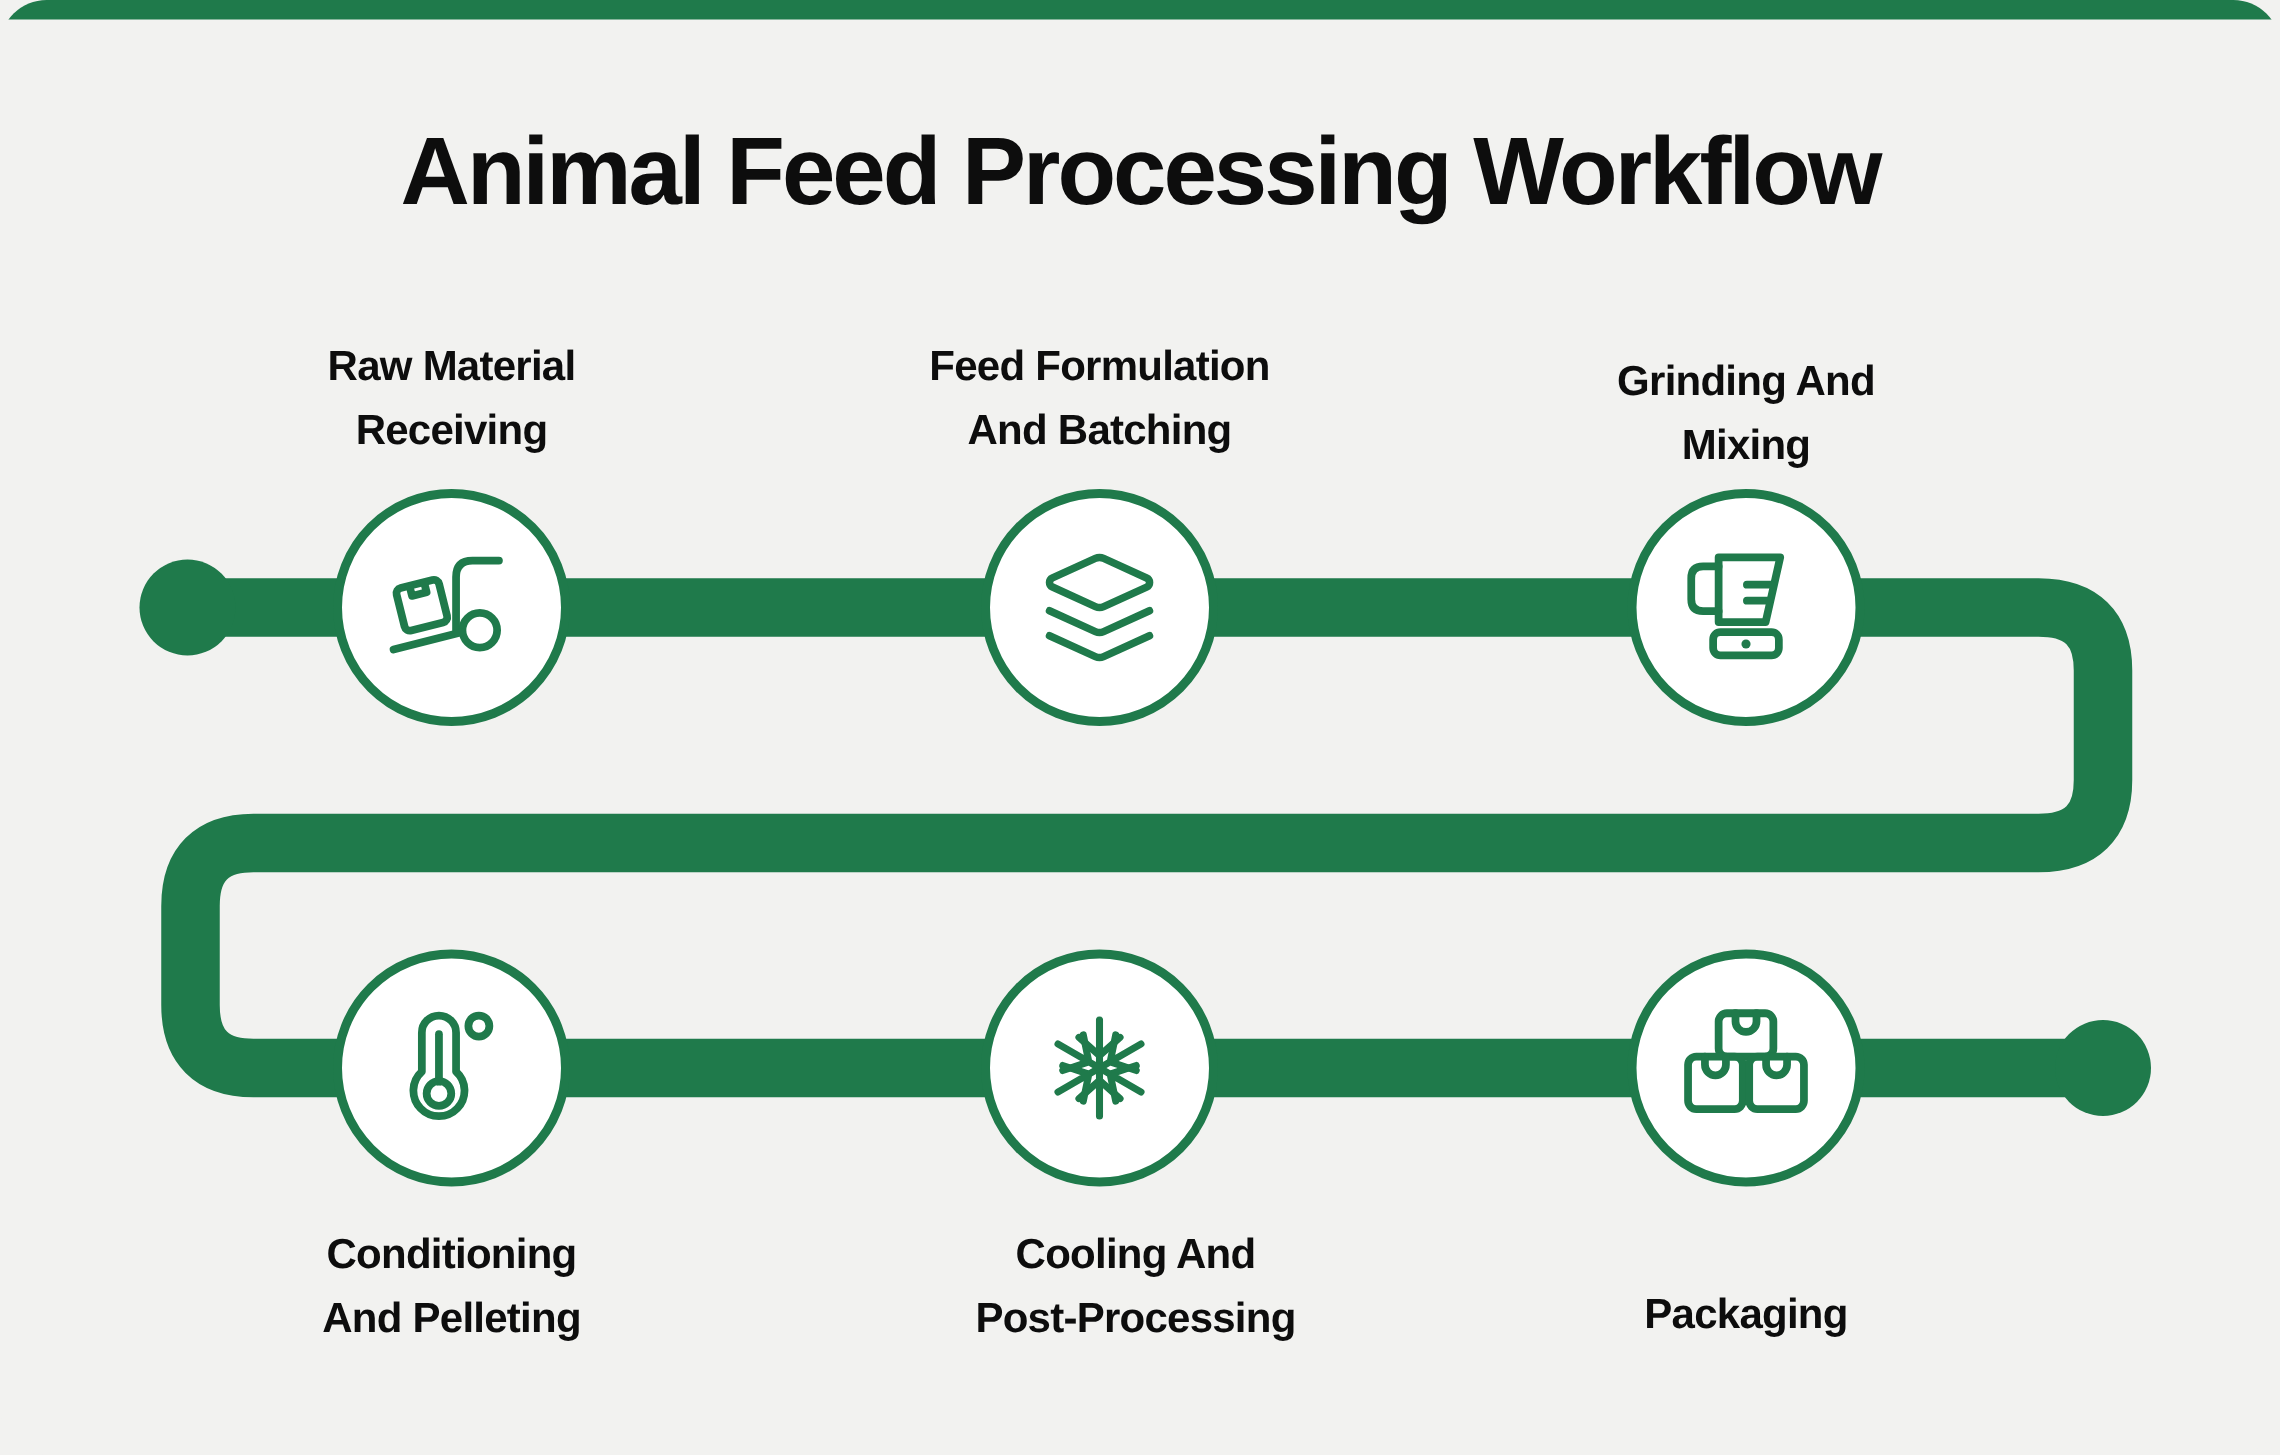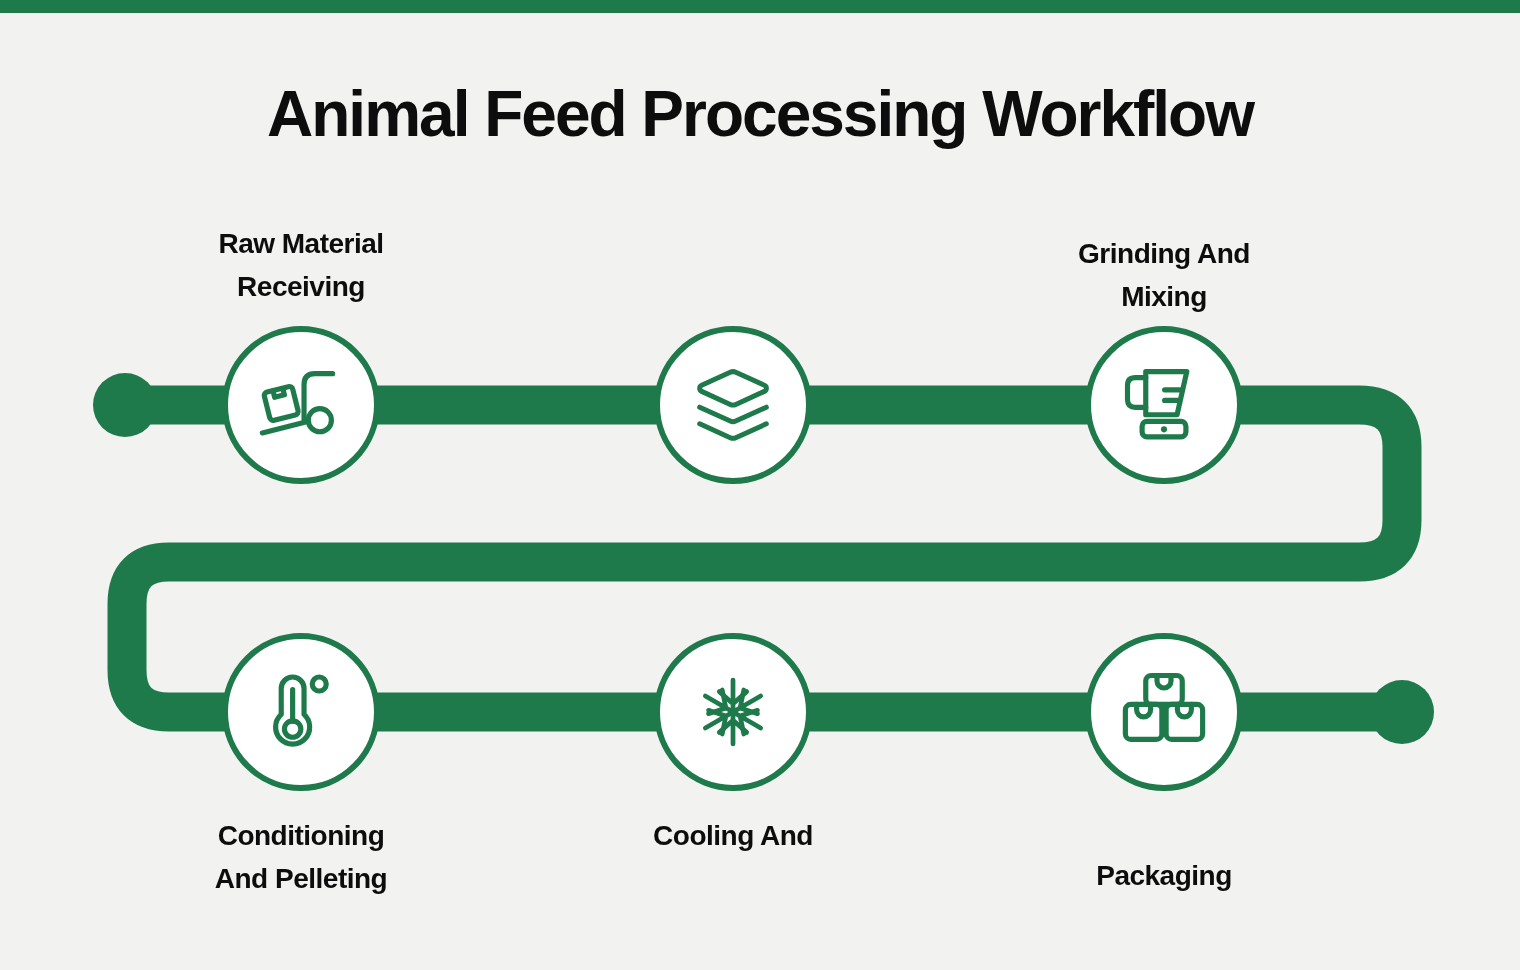--- a/index.html
+++ b/index.html
@@ -5,20 +5,21 @@
   html,body{margin:0;padding:0;}
   body{
     font-family:"Liberation Sans","DejaVu Sans",sans-serif;
     background:var(--bg,#F2F2F0);
   }
   .canvas{
     position:relative;
     width:1520px;height:970px;
     overflow:hidden;
     background:var(--bg,#F2F2F0);
+    border-radius:31px;
   }
   .topbar{
     position:absolute;left:0;top:0;width:1520px;height:13px;
     background:var(--green,#1F7A4B);
   }
   .title{
     position:absolute;left:0;top:81px;width:1520px;
     text-align:center;
     font-size:64px;font-weight:700;letter-spacing:-2px;
     color:var(--ink,#0D0D0D);
@@ -57,20 +58,24 @@
 
   <svg class="flow-svg" viewBox="0 0 1520 970">
     <path d="M125 405 H1359 Q1402 405 1402 447 V520 Q1402 562 1359 562 H169 Q127 562 127 604 V670 Q127 712 169 712 H1402" fill="none" stroke="#1F7A4B" stroke-width="39"></path>
     <circle cx="125" cy="405" r="32" fill="#1F7A4B"></circle>
     <circle cx="1402" cy="712" r="32" fill="#1F7A4B"></circle>
   </svg>
 
   <div class="label" style="left:81px;top:222px">
     <span>Raw Material</span><br>
     <span>Receiving</span>
+  </div>
+  <div class="label" style="left:513px;top:222px">
+    <span>Feed Formulation</span><br>
+    <span>And Batching</span>
   </div>
   <div class="label" style="left:944px;top:232px">
     <span>Grinding And</span><br>
     <span>Mixing</span>
   </div>
 
   <div class="node" style="left:222px;top:326px">
     <svg class="icon" width="146" height="146" viewBox="0 0 48 48" stroke-width="1.7">
       <path d="M25 29 V17.3 q0 -3.6 3.6 -3.6 h5.8"></path>
       <circle cx="30.2" cy="29" r="3.8"></circle>
@@ -128,20 +133,21 @@
       <path d="M15 21.5 v1.8 a2.3 2.3 0 0 0 4.6 0 V21.5"></path>
       <rect x="24.7" y="21.5" width="12" height="11.5" rx="1.8"></rect>
       <path d="M28.4 21.5 v1.8 a2.3 2.3 0 0 0 4.6 0 V21.5"></path>
     </svg>
   </div>
 
   <div class="label" style="left:81px;top:814px">
     <span>Conditioning</span><br>
     <span>And Pelleting</span>
   </div>
-  <div class="label" style="left:513px;top:814px">
+  <div class="label" style="left:537px;top:814px">
     <span>Cooling And</span><br>
+    <span>Post-Processing</span>
   </div>
   <div class="label" style="left:944px;top:854px">
     <span>Packaging</span><br>
   </div>
 
 </div>
 
 </body></html>

